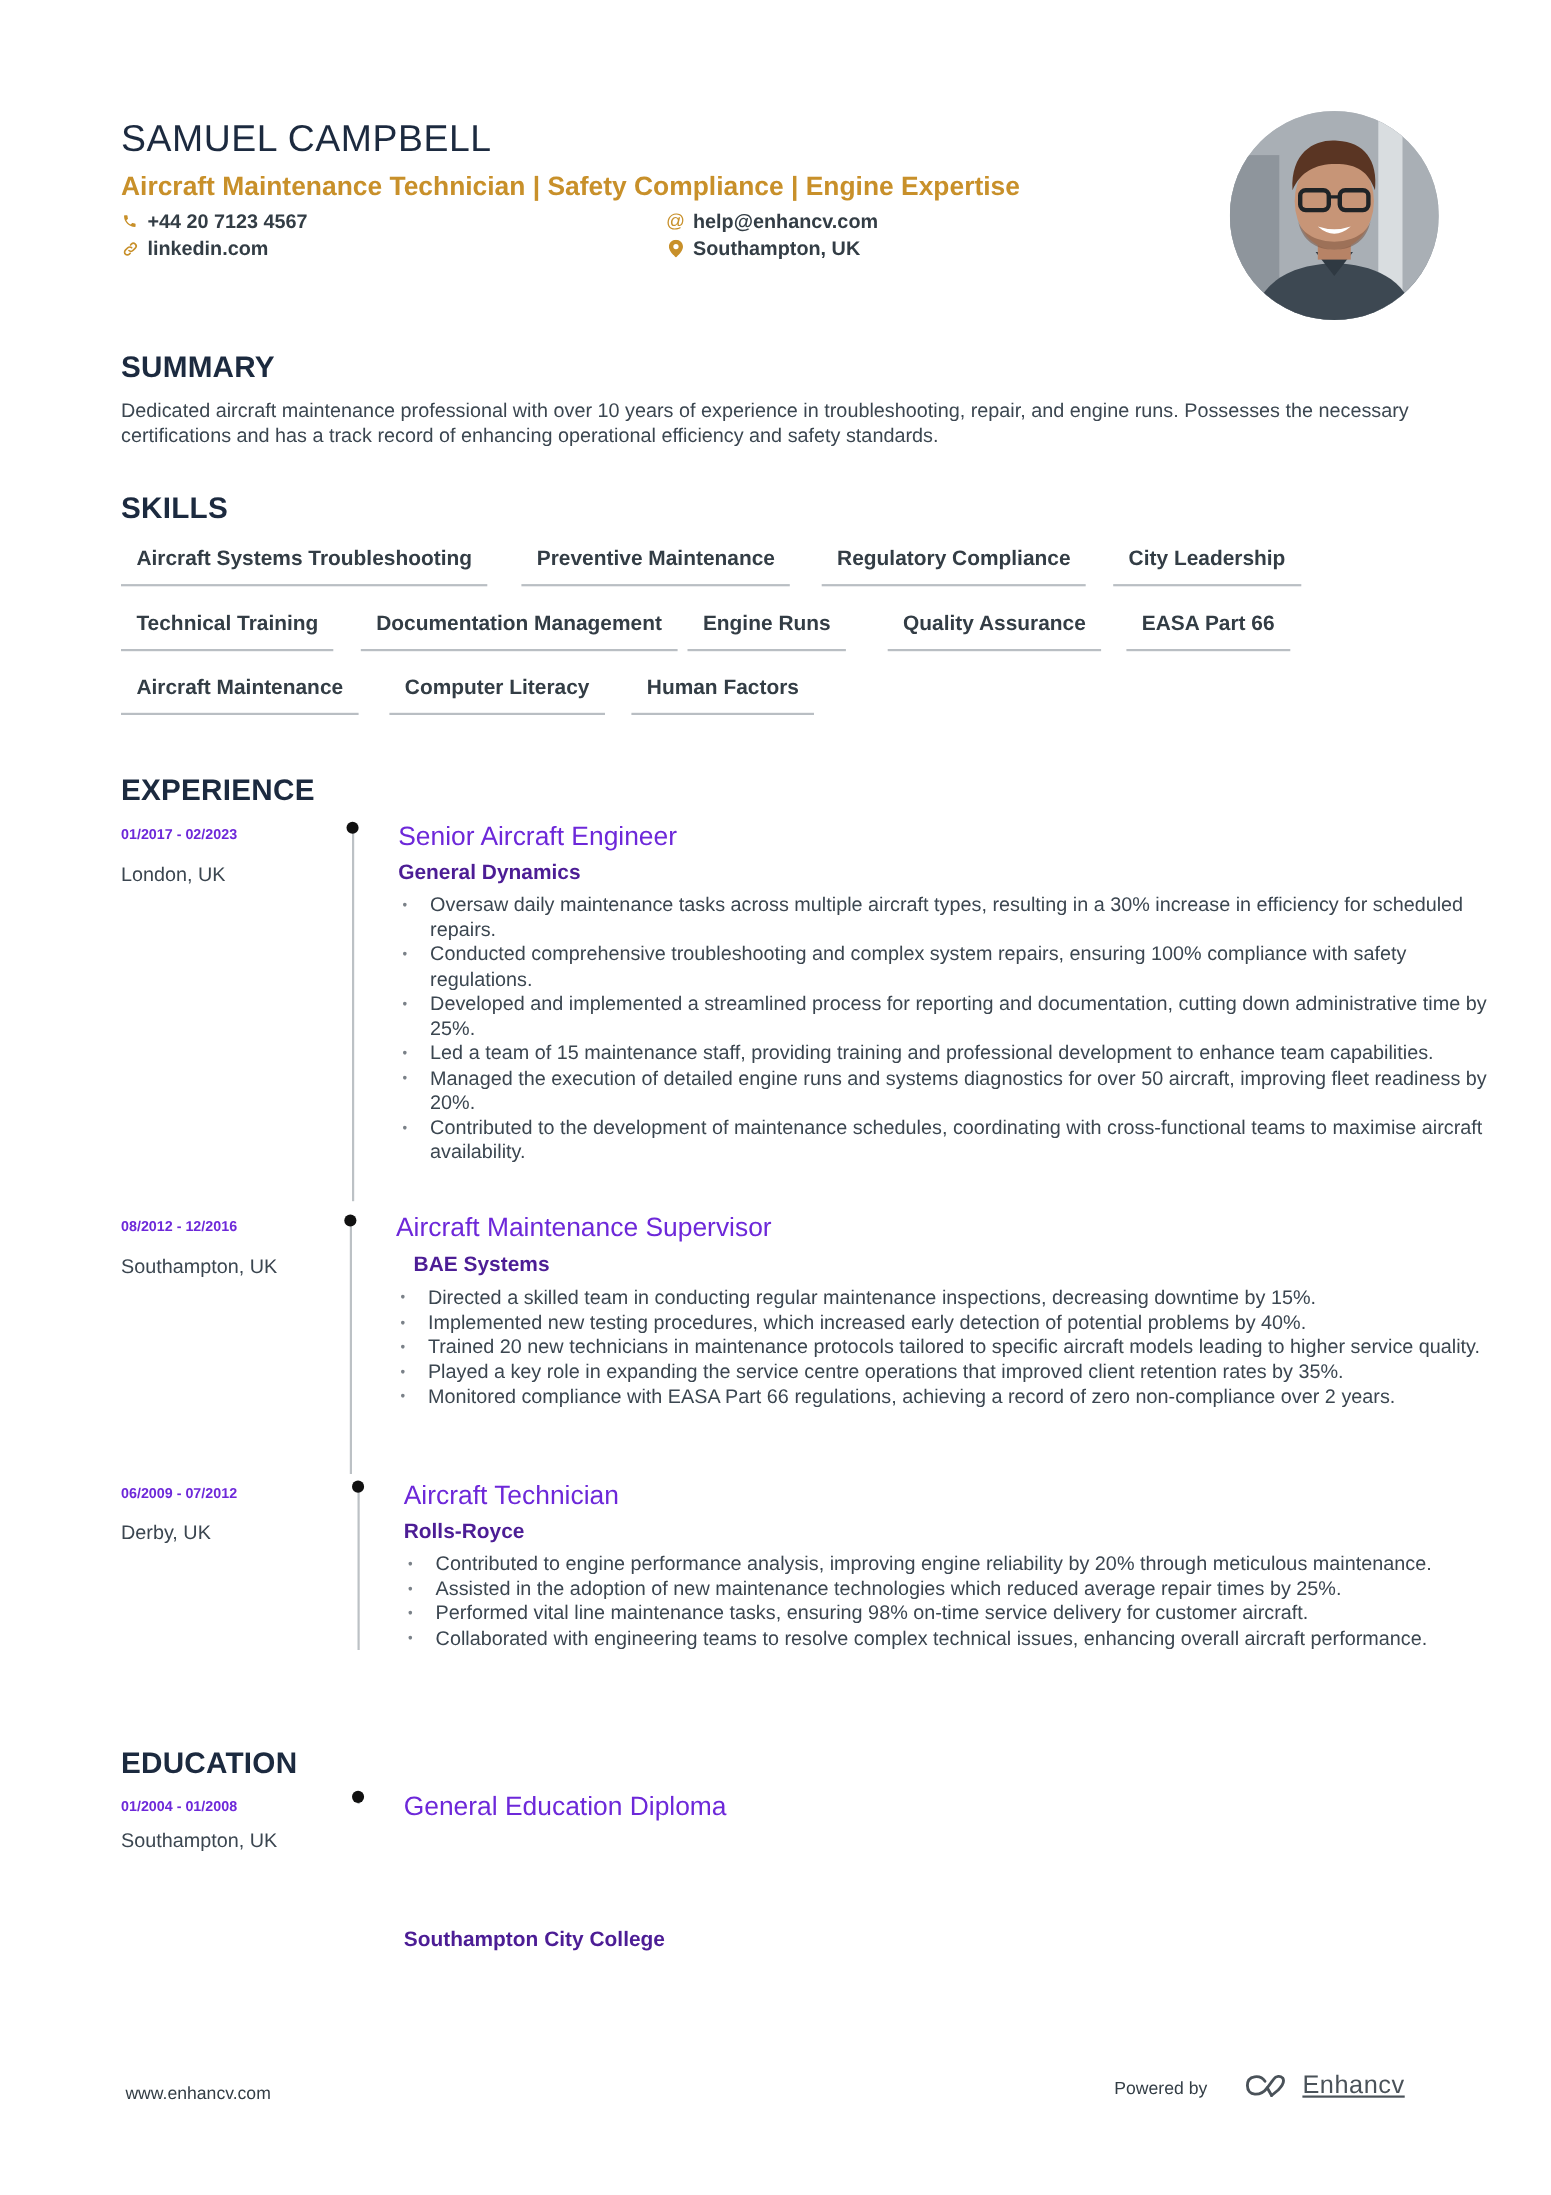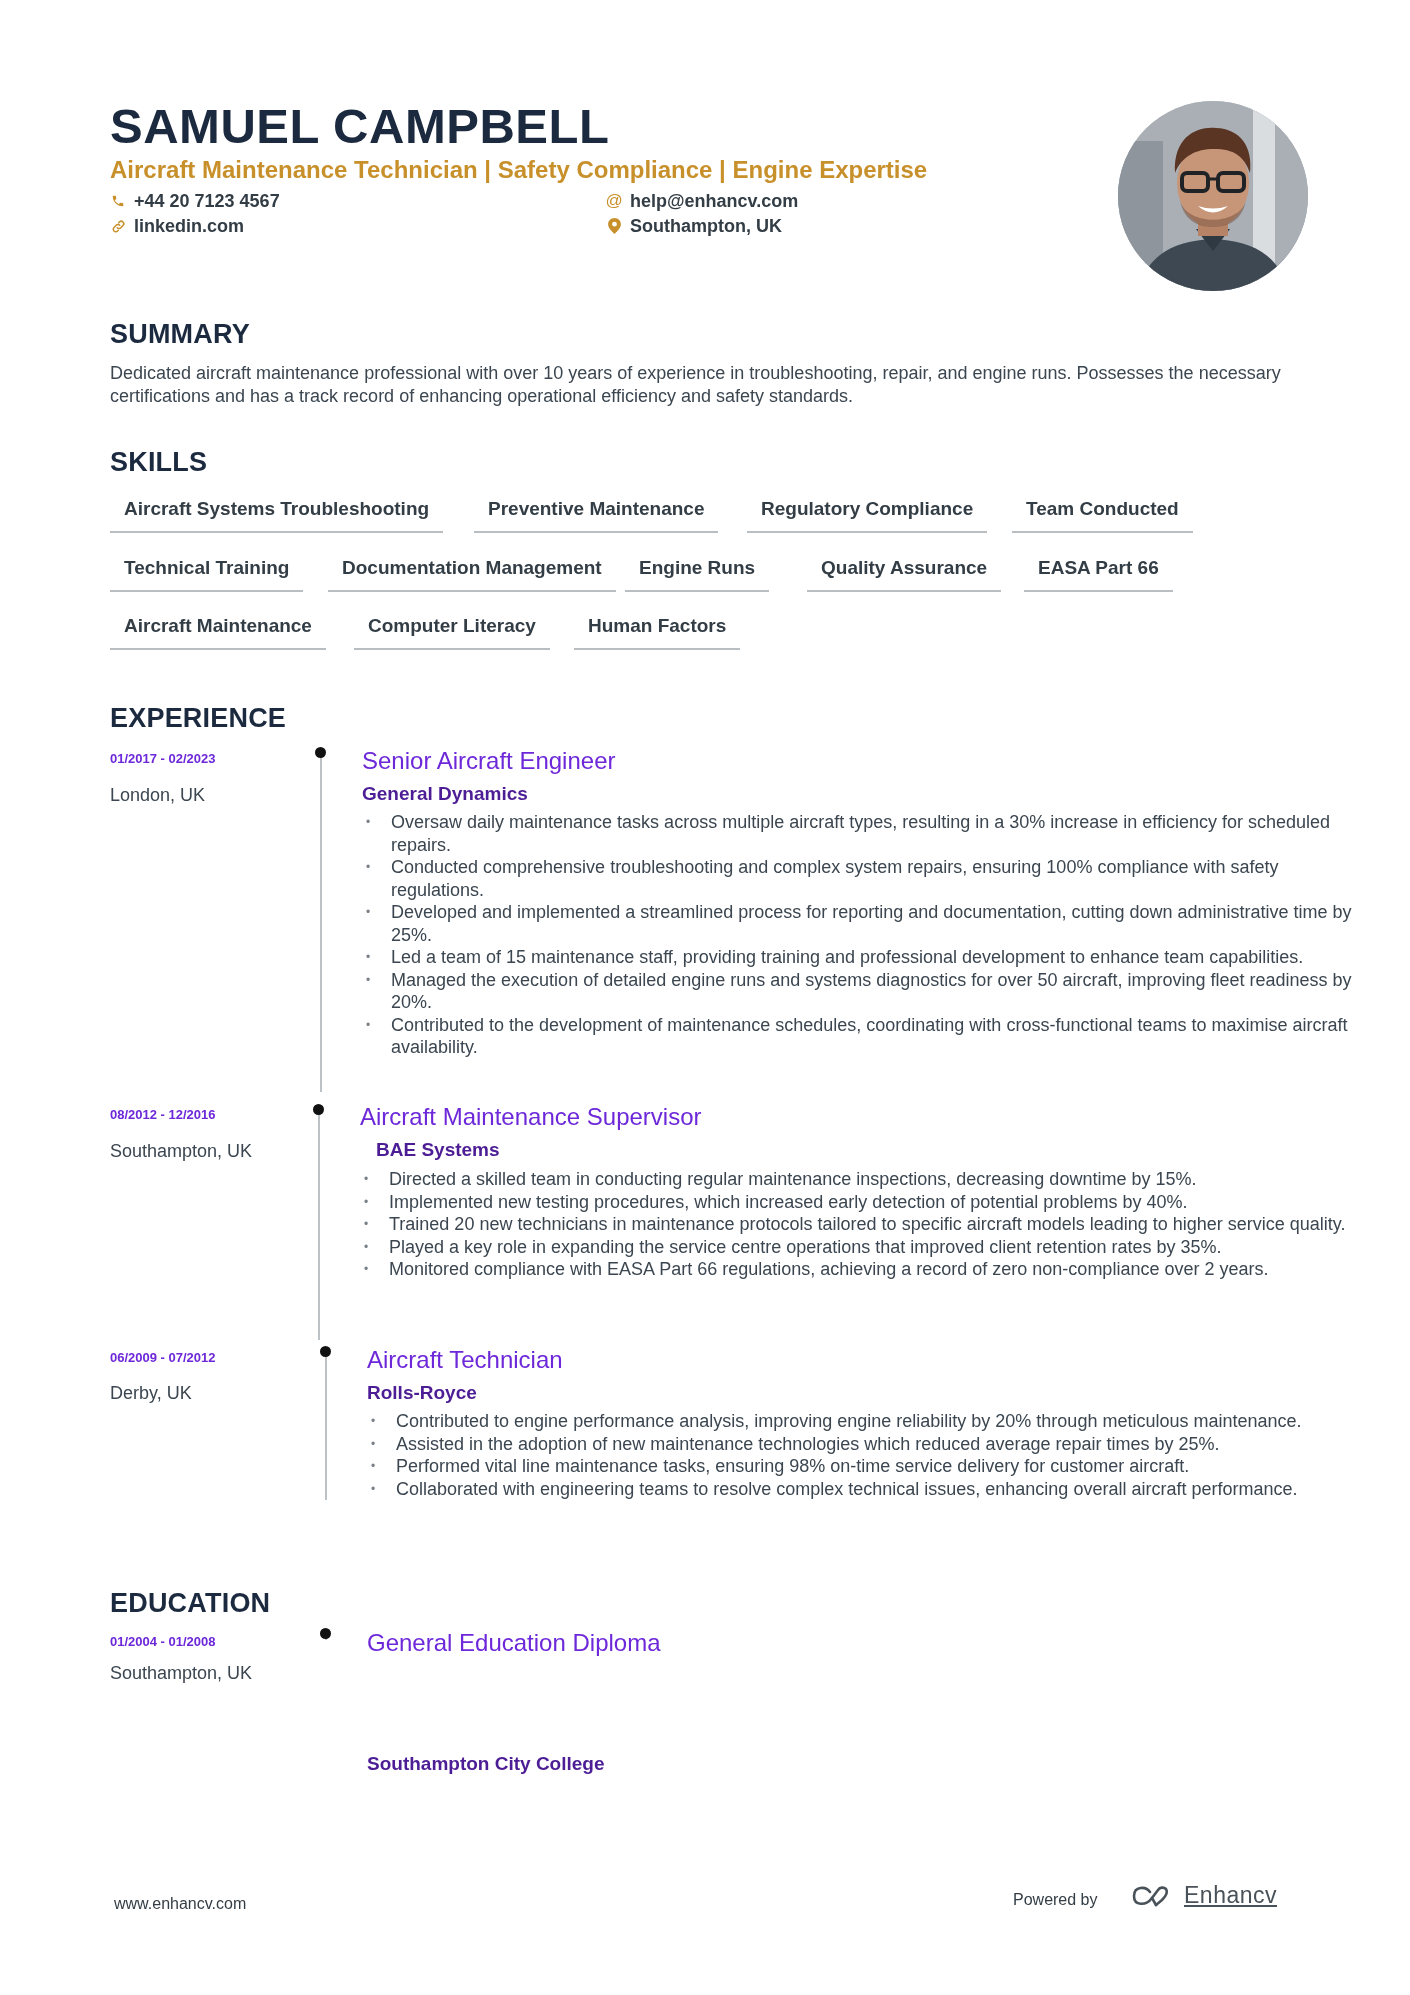--- a/index.html
+++ b/index.html
@@ -2,21 +2,21 @@
 <html><head>
 <meta charset="utf-8">
 <style>
   * { box-sizing: border-box; margin: 0; padding: 0; }
   html, body { width: 1410px; height: 1995px; background: #ffffff; }
   body { font-family: "Liberation Sans", "DejaVu Sans", sans-serif; color: #333d45; position: relative; overflow: hidden; }
 
   .page { position: absolute; left: 0; top: 0; width: 1410px; height: 1995px; }
 
   
-  .name { position: absolute; left: 110px; top: 96px; font-size: 49px; font-weight: 700; color: #1c2a3f; letter-spacing: 0.5px; line-height: 60px; }
+  .name { position: absolute; left: 110px; top: 96px; font-size: 34px; font-weight: 400; color: #1c2a3f; letter-spacing: 0.5px; line-height: 60px; }
   .headline { position: absolute; left: 110px; top: 155px; font-size: 24px; font-weight: 700; color: #c8902a; line-height: 30px; white-space: nowrap; }
   .contact { position: absolute; font-size: 18px; font-weight: 700; color: #333d45; display: flex; align-items: center; gap: 8px; line-height: 22px; }
   .contact .ico { width: 16px; height: 16px; display: inline-flex; align-items: center; justify-content: center; color: #c8902a; }
   .contact.phone { left: 110px; top: 190px; }
   .contact.link { left: 110px; top: 215px; }
   .contact.email { left: 606px; top: 190px; }
   .contact.loc { left: 606px; top: 215px; }
 
   .photo { position: absolute; left: 1118px; top: 101px; width: 190px; height: 190px; border-radius: 50%; overflow: hidden;
     background: radial-gradient(circle at 50% 38%, #c99d80 0 17%, transparent 18%),
@@ -105,21 +105,21 @@
   </div>
 
   <div class="section-title" style="top:318px;">SUMMARY</div>
   <p class="summary-text">Dedicated aircraft maintenance professional with over 10 years of experience in troubleshooting, repair, and engine runs. Possesses the necessary certifications and has a track record of enhancing operational efficiency and safety standards.</p>
 
   <div class="section-title" style="top:446px;">SKILLS</div>
 
   <div class="skill" style="left:110px; top:497px;">Aircraft Systems Troubleshooting</div>
   <div class="skill" style="left:474px; top:497px;">Preventive Maintenance</div>
   <div class="skill" style="left:747px; top:497px;">Regulatory Compliance</div>
-  <div class="skill" style="left:1012px; top:497px;">Team Conducted</div>
+  <div class="skill" style="left:1012px; top:497px;">City Leadership</div>
 
   <div class="skill" style="left:110px; top:556px;">Technical Training</div>
   <div class="skill" style="left:328px; top:556px;">Documentation Management</div>
   <div class="skill" style="left:625px; top:556px;">Engine Runs</div>
   <div class="skill" style="left:807px; top:556px;">Quality Assurance</div>
   <div class="skill" style="left:1024px; top:556px;">EASA Part 66</div>
 
   <div class="skill" style="left:110px; top:614px;">Aircraft Maintenance</div>
   <div class="skill" style="left:354px; top:614px;">Computer Literacy</div>
   <div class="skill" style="left:574px; top:614px;">Human Factors</div>

